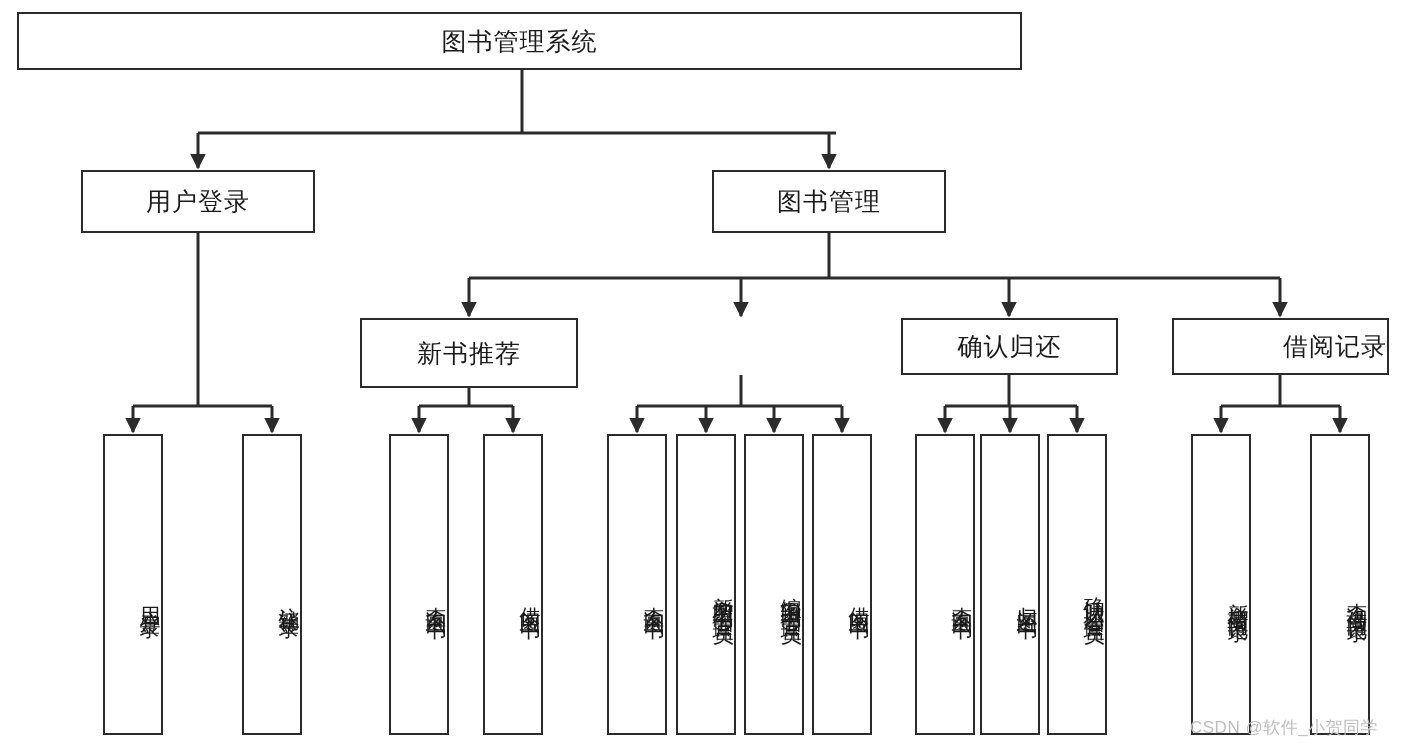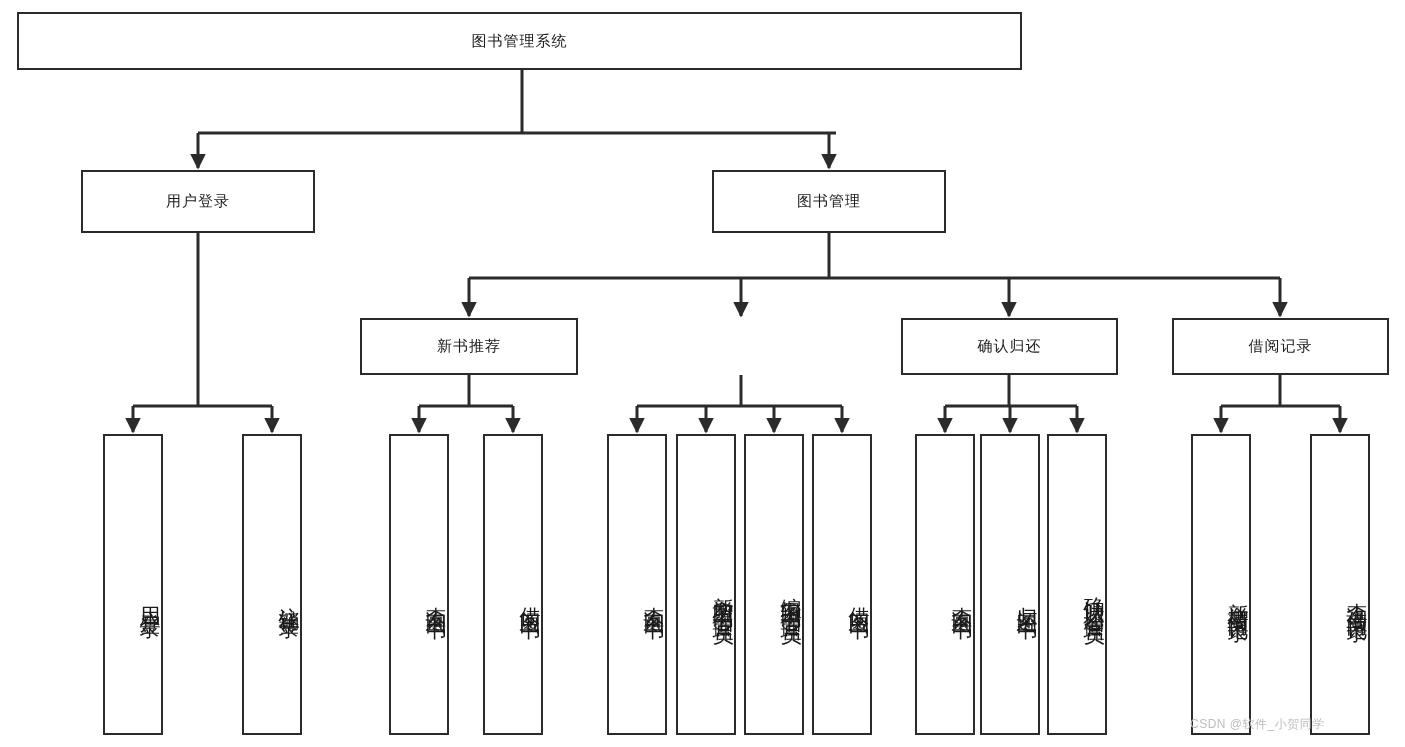--- a/index.html
+++ b/index.html
@@ -3,26 +3,26 @@
 <meta charset="utf-8">
 <style>
   html,body{margin:0;padding:0;background:#ffffff;}
   body{width:1405px;height:747px;overflow:hidden;
        font-family:"Liberation Sans","DejaVu Sans",sans-serif;}
   #diagram-root{position:relative;width:1405px;height:747px;background:#fff;}
   svg.edges{position:absolute;left:0;top:0;width:1405px;height:747px;}
   .node{position:absolute;box-sizing:border-box;background:#ffffff;
         border:2px solid #2b2b2b;display:flex;align-items:center;
         justify-content:center;color:#1a1a1a;}
-  .node.h{font-size:15px;letter-spacing:1px;}
+  .node.h{font-size:25px;letter-spacing:1px;}
   .node.v{writing-mode:vertical-rl;text-orientation:upright;
           font-size:21px;letter-spacing:4px;padding-top:26px;
           align-items:flex-start;justify-content:center;line-height:1;}
   .node.v .txt{writing-mode:vertical-rl;text-orientation:upright;}
-  .watermark{position:absolute;color:#bdbdbd;font-size:12px;
+  .watermark{position:absolute;color:#bdbdbd;font-size:17px;
              white-space:nowrap;letter-spacing:0.5px;}
 </style>
 </head>
 <body>
 
 <div id="diagram-root">
 
   <svg class="edges" viewBox="0 0 1405 747" xmlns="http://www.w3.org/2000/svg">
     <defs>
       <marker id="arrow" viewBox="0 0 10 10" refX="9" refY="5" markerWidth="5.2" markerHeight="5.2" orient="auto-start-reverse">
@@ -77,27 +77,27 @@
     <span class="txt">图书管理系统</span>
   </div>
 
   <div class="node h" style="left:81px;top:170px;width:234px;height:63px;">
     <span class="txt">用户登录</span>
   </div>
   <div class="node h" style="left:712px;top:170px;width:234px;height:63px;">
     <span class="txt">图书管理</span>
   </div>
 
-  <div class="node h" style="left:360px;top:318px;width:218px;height:57px;">
+  <div class="node h" style="left:360px;top:318px;width:218px;height:70px;">
     <span class="txt">新书推荐</span>
   </div>
   <div class="node h" style="left:901px;top:318px;width:217px;height:57px;">
     <span class="txt">确认归还</span>
   </div>
-  <div class="node h" style="left:1172px;top:318px;width:217px;height:57px;">
+  <div class="node h" style="left:1172px;top:318px;width:217px;height:57px;justify-content:flex-end;">
     <span class="txt">借阅记录</span>
   </div>
 
   <div class="node v" style="left:103px;top:434px;width:60px;height:301px;">
     <span class="txt">用户登录</span>
   </div>
   <div class="node v" style="left:242px;top:434px;width:60px;height:301px;">
     <span class="txt">注销登录</span>
   </div>
 

